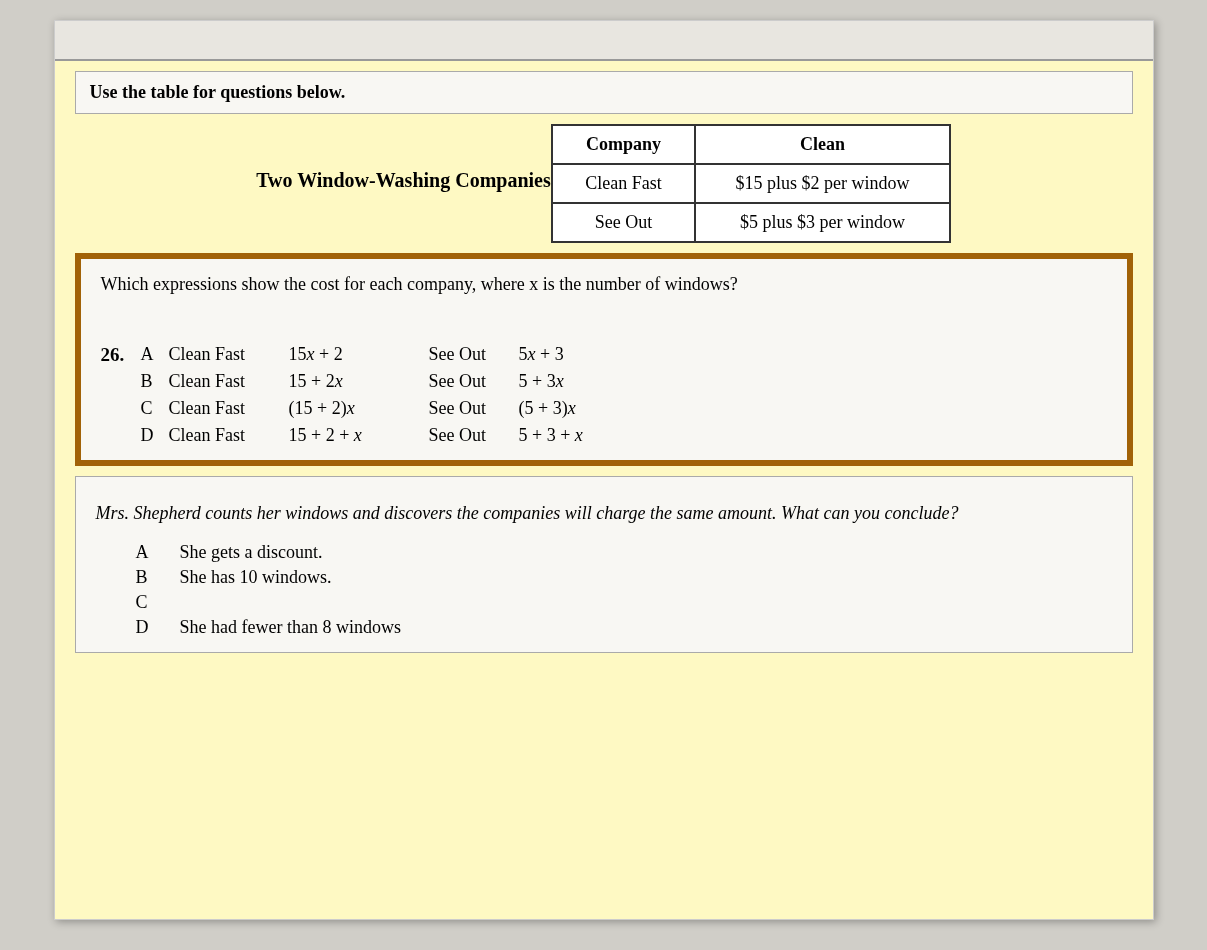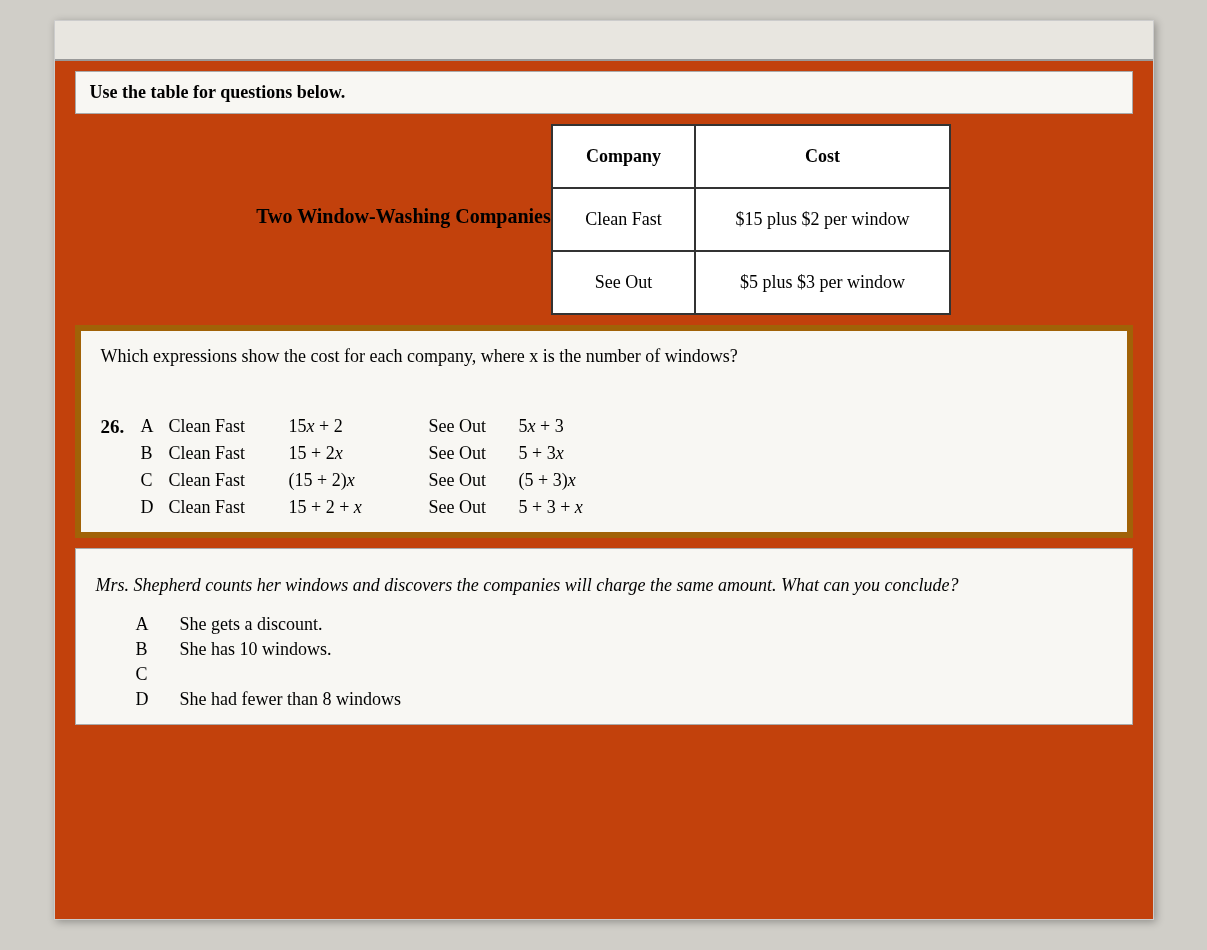--- a/index.html
+++ b/index.html
@@ -8,21 +8,21 @@
       background: #d0cec8;
       font-family: 'Times New Roman', Times, serif;
       display: flex;
       justify-content: center;
       align-items: flex-start;
       min-height: 950px;
       padding: 20px;
     }
 
     .page-container {
-      background: #c2410c;
+      background: #fef9c3;
       width: 1100px;
       min-height: 900px;
       border: 1px solid #ccc;
       padding: 0;
       position: relative;
       box-shadow: 2px 2px 8px rgba(0,0,0,0.3);
     }
 
     .top-bar {
       background: #e8e6e0;
@@ -62,21 +62,21 @@
       text-align: center;
     }
 
     .data-table {
       border-collapse: collapse;
       min-width: 400px;
     }
 
     .data-table th, .data-table td {
       border: 2px solid #333;
-      padding: 20px 24px;
+      padding: 8px 24px;
       text-align: center;
       font-size: 18px;
     }
 
     .data-table th {
       font-weight: bold;
       background: #fff;
     }
 
     .data-table td {
@@ -190,21 +190,21 @@
     <p>Use the table for questions below.</p>
   </div>
 
   <div class="table-section">
     <div class="table-wrapper">
       <div class="table-title">Two Window-Washing Companies</div>
       <table class="data-table">
         <thead>
           <tr>
             <th>Company</th>
-            <th>Cost</th>
+            <th>Clean</th>
           </tr>
         </thead>
         <tbody>
           <tr>
             <td>Clean Fast</td>
             <td>$15 plus $2 per window</td>
           </tr>
           <tr>
             <td>See Out</td>
             <td>$5 plus $3 per window</td>

